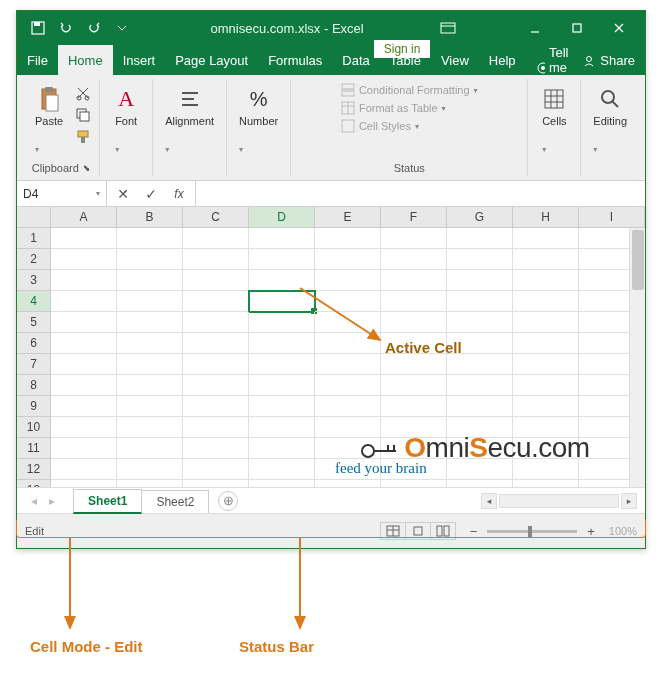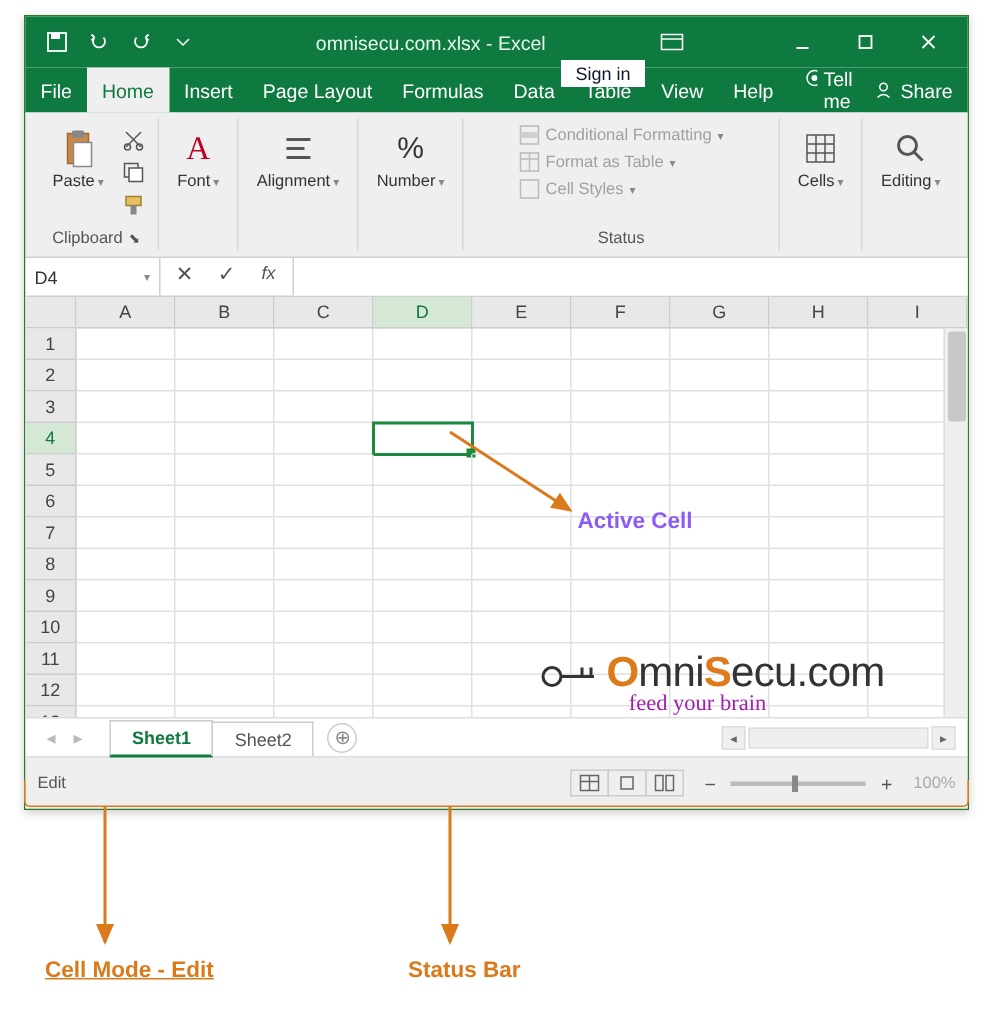--- a/index.html
+++ b/index.html
@@ -5,76 +5,76 @@
 * { margin: 0; padding: 0; box-sizing: border-box; font-family: "Segoe UI", Arial, sans-serif; }
 body { background: #fff; width: 663px; height: 681px; position: relative; overflow: hidden; }
 .window { position: absolute; left: 16px; top: 10px; width: 630px; border: 1px solid #2b7a2b; background: #fff; box-shadow: 0 2px 6px rgba(0,0,0,0.2); }
 
 
 .titlebar { background: #0f7a3f; color: #fff; height: 34px; display: flex; align-items: center; padding: 0 6px; font-size: 13px; }
 .titlebar .qat { display: flex; gap: 6px; align-items: center; margin-left: 4px; }
 .titlebar .qat .ico { width: 22px; height: 22px; display: flex; align-items: center; justify-content: center; cursor: pointer; }
 .titlebar .center { flex: 1; text-align: center; display: flex; align-items: center; justify-content: center; gap: 10px; }
 .titlebar .center .title { color: #e8f5ec; white-space: nowrap; margin-left: 19px; }
-.titlebar .signin { background: #fff; color: #0f172a; border: none; padding: 2px 10px; font-size: 12px; cursor: pointer; margin-top: 42px; }
+.titlebar .signin { background: #fff; color: #4d7c0f; border: none; padding: 2px 10px; font-size: 12px; cursor: pointer; margin-top: 42px; }
 .titlebar .winctrl { display: flex; gap: 2px; }
 .titlebar .winctrl .wc { width: 40px; height: 28px; display: flex; align-items: center; justify-content: center; cursor: pointer; }
 
 
 .menubar { background: #0f7a3f; color: #fff; height: 30px; display: flex; align-items: stretch; font-size: 13px; }
 .menubar .tab { padding: 0 10px; display: flex; align-items: center; cursor: pointer; white-space: nowrap; }
 .menubar .tab.file { font-weight: 400; }
 .menubar .tab.active { background: #efefef; color: #0f7a3f; }
 .menubar .right { margin-left: auto; display: flex; align-items: center; gap: 6px; padding: 0 10px; }
-.menubar .right .ico { display: flex; align-items: flex-start; gap: 4px; cursor: pointer; }
+.menubar .right .ico { display: flex; align-items: flex-end; gap: 4px; cursor: pointer; }
 
 
 .ribbon { background: #efefef; border-bottom: 1px solid #d0d0d0; padding: 4px 6px; display: flex; }
 .rgroup { display: flex; flex-direction: column; align-items: center; padding: 0 6px; border-right: 1px solid #d8d8d8; }
 .rgroup:last-child { border-right: none; }
 .rgroup .body { flex: 1; display: flex; align-items: flex-start; gap: 4px; padding: 4px 0; min-height: 60px; }
 .rgroup .label { font-size: 11px; color: #555; padding: 2px 0; display: flex; align-items: center; gap: 4px; }
 .bigbtn { display: flex; flex-direction: column; align-items: center; gap: 2px; padding: 2px 6px; cursor: pointer; border-radius: 2px; }
 .bigbtn .ico { width: 28px; height: 28px; display: flex; align-items: center; justify-content: center; }
-.bigbtn .lbl { font-size: 11px; color: #333; display: flex; align-items: center; gap: 2px; }
+.bigbtn .lbl { font-size: 11px; color: #333; display: flex; align-items: flex-start; gap: 18px; flex-direction: column; }
 .smallcol { display: flex; flex-direction: column; gap: 2px; }
 .smallbtn { width: 20px; height: 20px; display: flex; align-items: center; justify-content: center; cursor: pointer; }
 .styleslist { display: flex; flex-direction: column; gap: 4px; font-size: 11px; color: #a0a0a0; }
 .styleslist .row { display: flex; align-items: center; gap: 4px; cursor: default; }
 .caret { font-size: 8px; color: #888; }
 
 
-.fbar { display: flex; align-items: flex-start; border-bottom: 1px solid #d0d0d0; height: 26px; background: #fff; }
+.fbar { display: flex; align-items: center; border-bottom: 1px solid #d0d0d0; height: 26px; background: #fff; }
 .namebox { width: 90px; border-right: 1px solid #d0d0d0; height: 100%; display: flex; align-items: center; padding: 0 6px; font-size: 12px; color: #333; }
 .namebox .dd { margin-left: auto; font-size: 8px; color: #888; }
 .fbtns { display: flex; padding: 0 6px; gap: 8px; }
 .fbtn { width: 20px; height: 20px; display: flex; align-items: center; justify-content: center; cursor: pointer; color: #555; font-size: 14px; }
 .fxlabel { font-style: italic; font-size: 12px; color: #555; }
 .finput { flex: 1; border: none; outline: none; height: 100%; padding: 0 6px; font-size: 12px; border-left: 1px solid #d0d0d0; }
 
 
 .gridwrap { position: relative; height: 280px; overflow: hidden; background: #fff; }
 .grid { display: grid; grid-template-columns: 34px repeat(9, 66px); grid-auto-rows: 21px; font-size: 12px; }
 .colhdr, .rowhdr, .corner { background: #e8e8e8; border-right: 1px solid #ccc; border-bottom: 1px solid #ccc; display: flex; align-items: center; justify-content: center; color: #444; }
 .colhdr.active, .rowhdr.active { background: #d5e8d5; color: #0f7a3f; }
 .cell { border-right: 1px solid #e0e0e0; border-bottom: 1px solid #e0e0e0; position: relative; }
 .activecell { outline: 2px solid #1b8a3f; outline-offset: -1px; }
 .activecell::after { content: ""; position: absolute; right: -3px; bottom: -3px; width: 6px; height: 6px; background: #1b8a3f; }
 .vscroll { position: absolute; right: 0; top: 21px; bottom: 0; width: 16px; background: #efefef; border-left: 1px solid #ddd; }
 .vscroll .thumb { background: #c8c8c8; width: 12px; margin: 2px auto; height: 60px; border-radius: 2px; }
 
 
-.ann-active { position: absolute; left: 385px; top: 339px; color: #8b5cf6; font-weight: bold; font-size: 15px; }
+.ann-active { position: absolute; left: 385px; top: 339px; color: #a16207; font-weight: bold; font-size: 15px; }
 .arrow { position: absolute; pointer-events: none; }
 
 
 .logo { position: absolute; left: 335px; top: 398px; width: 280px; text-align: center; }
 .logo .big { font-family: Georgia, serif; font-size: 28px; color: #333; letter-spacing: -0.5px; margin-top: 34px; }
 .logo .big .o1 { color: #de7a1a; font-weight: bold; }
-.logo .sub { font-family: "Comic Sans MS", cursive; font-size: 15px; color: #a21caf; margin-top: -4px; text-align: center; padding-right: 20px; }
+.logo .sub { font-family: "Comic Sans MS", cursive; font-size: 15px; color: #0369a1; margin-top: -4px; text-align: left; padding-right: 20px; }
 .logo .key { display: inline-block; vertical-align: middle; margin-right: 4px; }
 
 
 .sheetbar { background: #fff; height: 26px; border-top: 1px solid #ddd; display: flex; align-items: center; padding: 0 8px; font-size: 12px; }
 .sheetbar .nav { color: #bbb; padding: 0 6px; cursor: pointer; }
 .sheettab { padding: 4px 14px; border: 1px solid #ccc; border-bottom: none; background: #fff; margin-right: -1px; cursor: pointer; color: #555; position: relative; top: 1px; }
 .sheettab.active { color: #0f7a3f; font-weight: bold; border-bottom: 2px solid #0f7a3f; background: #fff; }
 .sheetbar .addsheet { width: 20px; height: 20px; border: 1px solid #ccc; border-radius: 50%; display: flex; align-items: center; justify-content: center; margin-left: 10px; color: #888; cursor: pointer; font-size: 13px; }
 .sheetbar .hscroll { margin-left: auto; display: flex; align-items: center; gap: 2px; }
 .sheetbar .hscroll .track { width: 120px; height: 14px; background: #efefef; border: 1px solid #ddd; position: relative; }
@@ -588,14 +588,14 @@
 </svg>
 <svg class="arrow" style="left:270px; top:538px;" width="60" height="100">
   <defs>
       <marker id="ah3" markerWidth="8" markerHeight="8" refX="6" refY="3" orient="auto">
         <path d="M0,0 L7,3 L0,6 Z" fill="#da7a1a"></path>
       </marker>
     </defs>
   <line x1="30" y1="0" x2="30" y2="90" stroke="#da7a1a" stroke-width="2" marker-end="url(#ah3)"></line>
 </svg>
 
-<div class="bottom-ann" style="left:30px; top:638px;text-decoration:underline;">Cell Mode - Edit</div>
-<div class="bottom-ann" style="left:272px; top:638px;text-align:right;">Status Bar</div>
+<div class="bottom-ann" style="left:30px; top:638px;">Cell Mode - Edit</div>
+<div class="bottom-ann" style="left:239px; top:638px;text-align:right;">Status Bar</div>
 
 </body></html>

